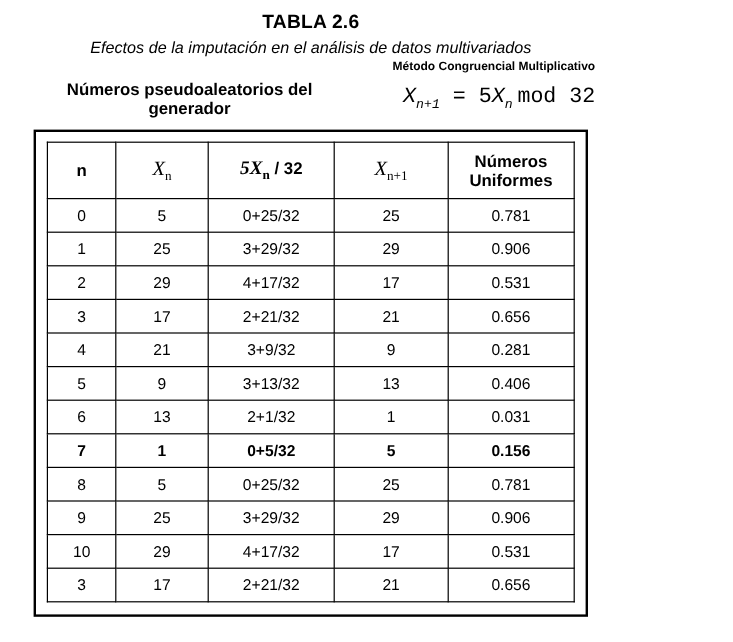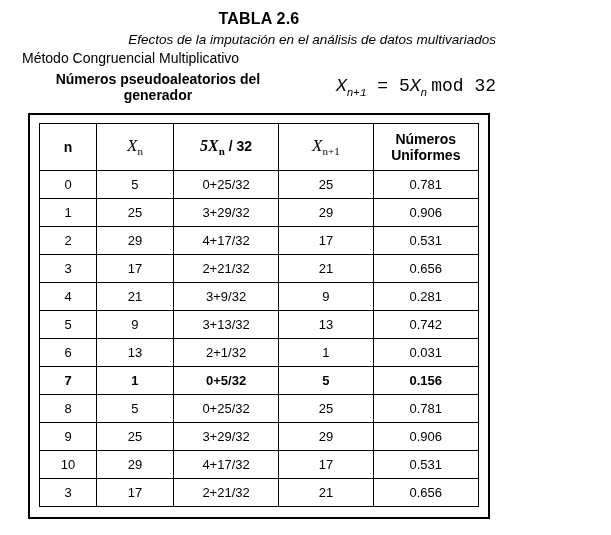--- a/index.html
+++ b/index.html
@@ -21,29 +21,29 @@
     padding: 6px 22px 0 22px;
   }
   .title {
     text-align: center;
     font-size: 16px;
     font-weight: bold;
     margin-top: 4px;
     letter-spacing: 0.2px;
   }
   .subtitle-italic {
+    text-align: center;
+    font-size: 13.5px;
+    font-style: italic;
+    margin-top: 4px;
+  }
+  .subtitle-bold {
     text-align: right;
-    font-size: 13.5px;
-    font-style: italic;
-    margin-top: 4px;
-  }
-  .subtitle-bold {
-    text-align: left;
-    font-size: 14px;
-    font-weight: normal;
+    font-size: 10px;
+    font-weight: bold;
     margin-top: 3px;
   }
   .formula-line {
     text-align: center;
     font-size: 14px;
     font-weight: bold;
     margin-top: 5px;
     display: flex;
     align-items: center;
     justify-content: center;
@@ -197,21 +197,21 @@
             <td>21</td>
             <td>3+9/32</td>
             <td>9</td>
             <td>0.281</td>
           </tr>
           <tr>
             <td>5</td>
             <td>9</td>
             <td>3+13/32</td>
             <td>13</td>
-            <td>0.742</td>
+            <td>0.406</td>
           </tr>
           <tr>
             <td>6</td>
             <td>13</td>
             <td>2+1/32</td>
             <td>1</td>
             <td>0.031</td>
           </tr>
           <tr class="highlight">
             <td>7</td>

